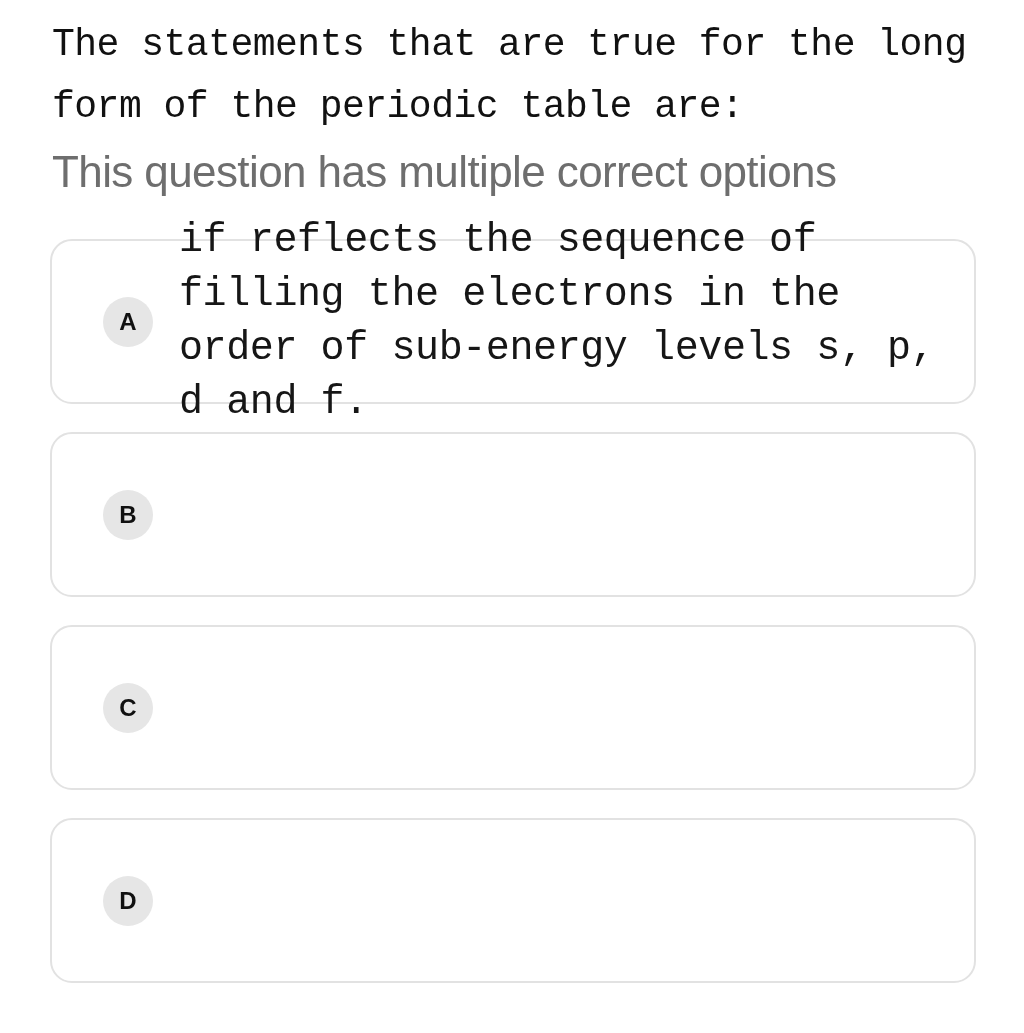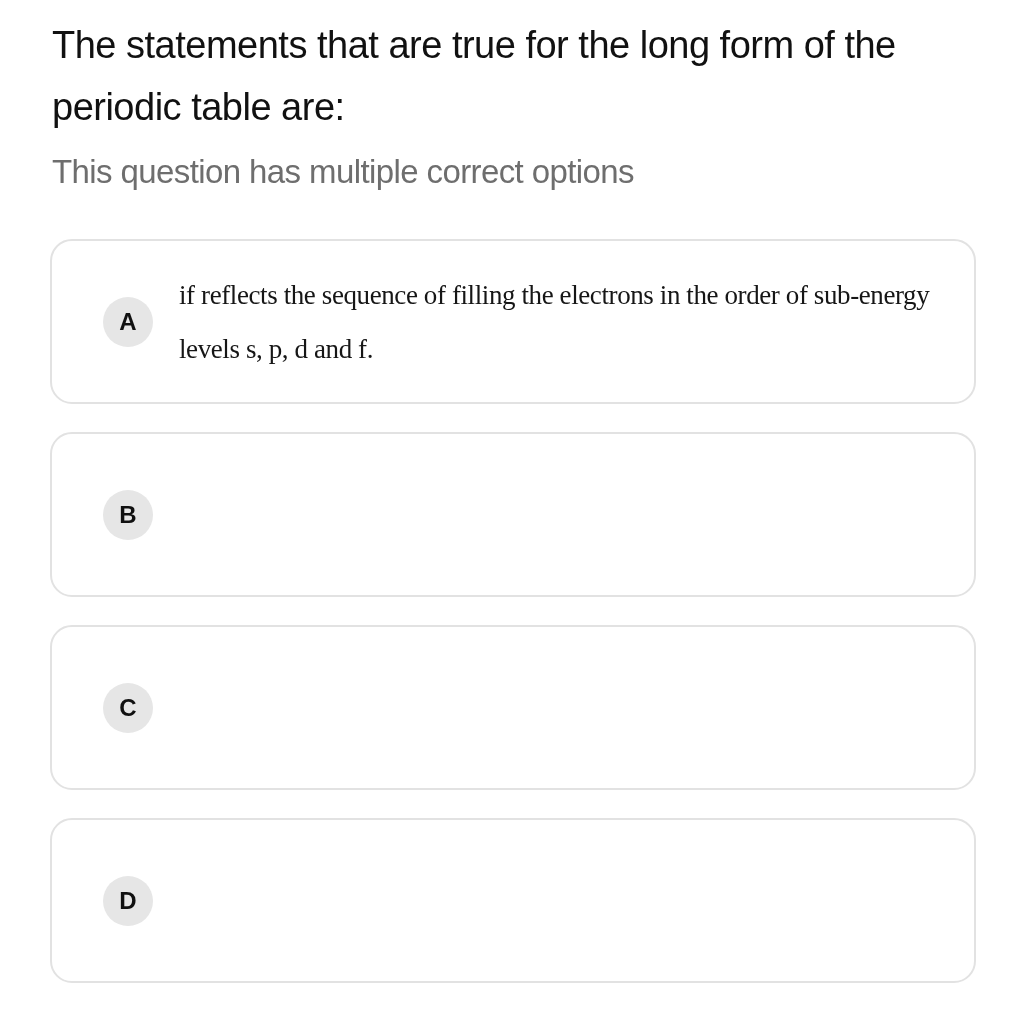--- a/index.html
+++ b/index.html
@@ -12,32 +12,32 @@
       height: 1033px;
       position: relative;
       overflow: hidden;
       color: #1a1a1a;
     }
     .question {
       position: absolute;
       left: 52px;
       top: 14px;
       width: 930px;
-      font-family: Liberation Sans, sans-serif;
+      font-family: Liberation Mono, monospace;
       font-size: 38px;
       line-height: 62px;
       color: #111111;
       letter-spacing: -0.5px;
     }
     .hint {
       position: absolute;
       left: 52px;
       top: 150px;
       font-family: "Liberation Sans", "DejaVu Sans", sans-serif;
-      font-size: 33px;
+      font-size: 44px;
       line-height: 44px;
       color: #6e6e6e;
       letter-spacing: -0.6px;
     }
     .options {
       position: absolute;
       left: 50px;
       top: 239px;
       width: 926px;
     }
@@ -64,22 +64,22 @@
       align-items: center;
       justify-content: center;
       font-family: "Liberation Sans", "DejaVu Sans", sans-serif;
       font-weight: bold;
       font-size: 24px;
       color: #111111;
     }
     .option-text {
       margin-left: 26px;
       width: 770px;
-      font-family: Liberation Serif, serif;
-      font-size: 27px;
+      font-family: Liberation Mono, monospace;
+      font-size: 40px;
       line-height: 54px;
       color: #161616;
       letter-spacing: -0.4px;
     }
   </style>
 </head>
 <body>
 
 <div class="question">The statements that are true for the long form of the periodic table are:</div>
 <div class="hint">This question has multiple correct options</div>

